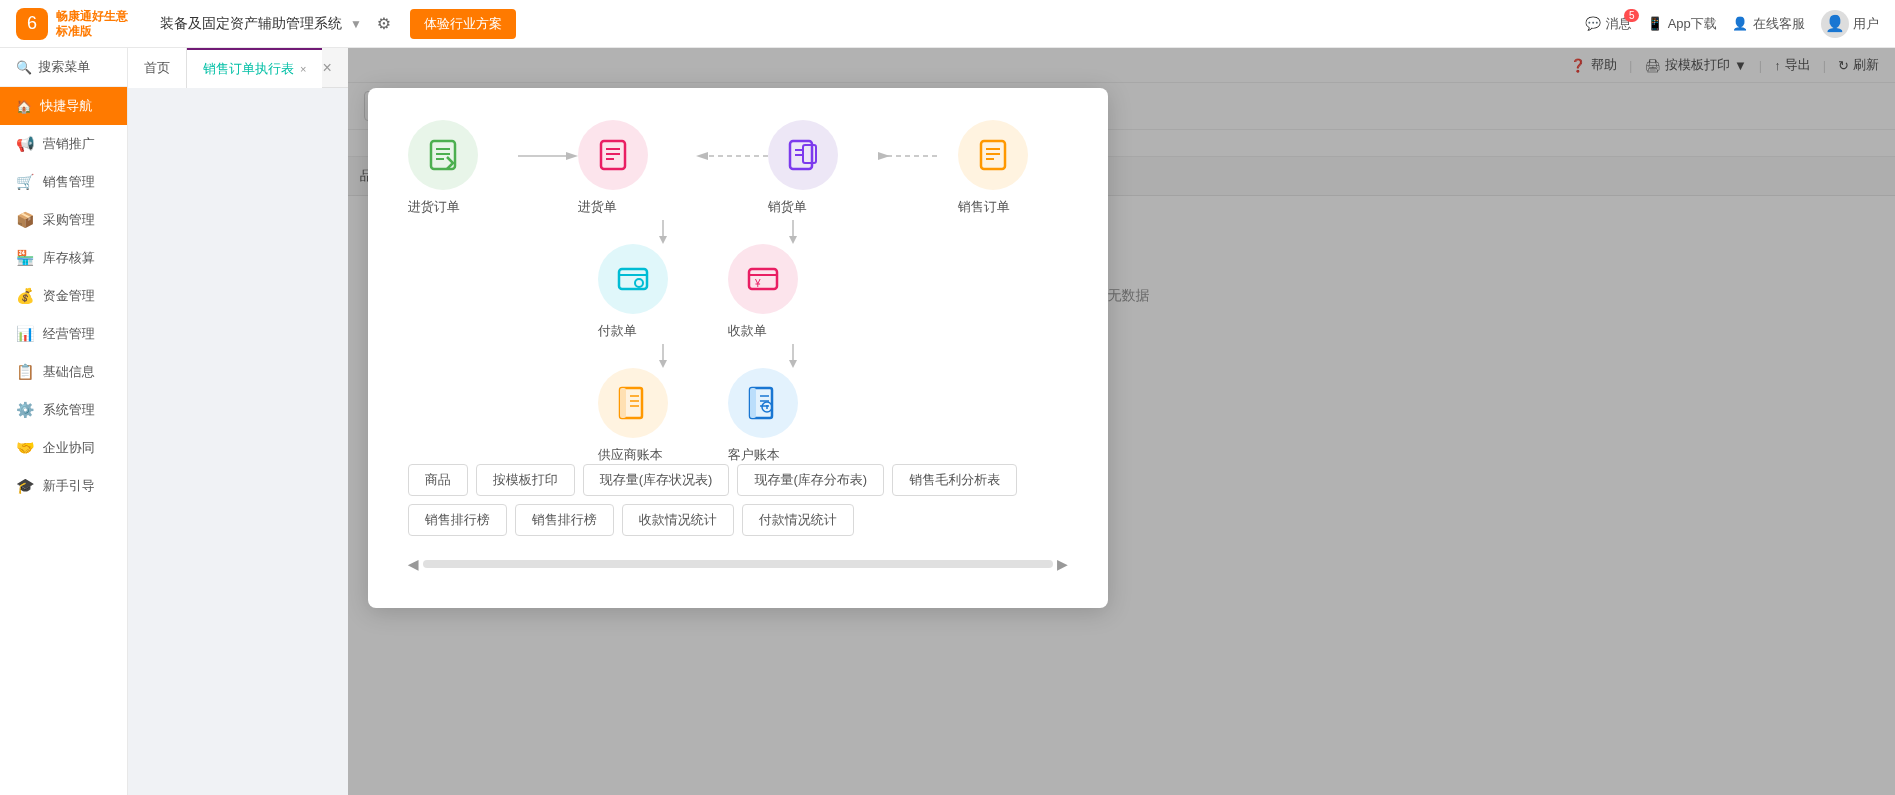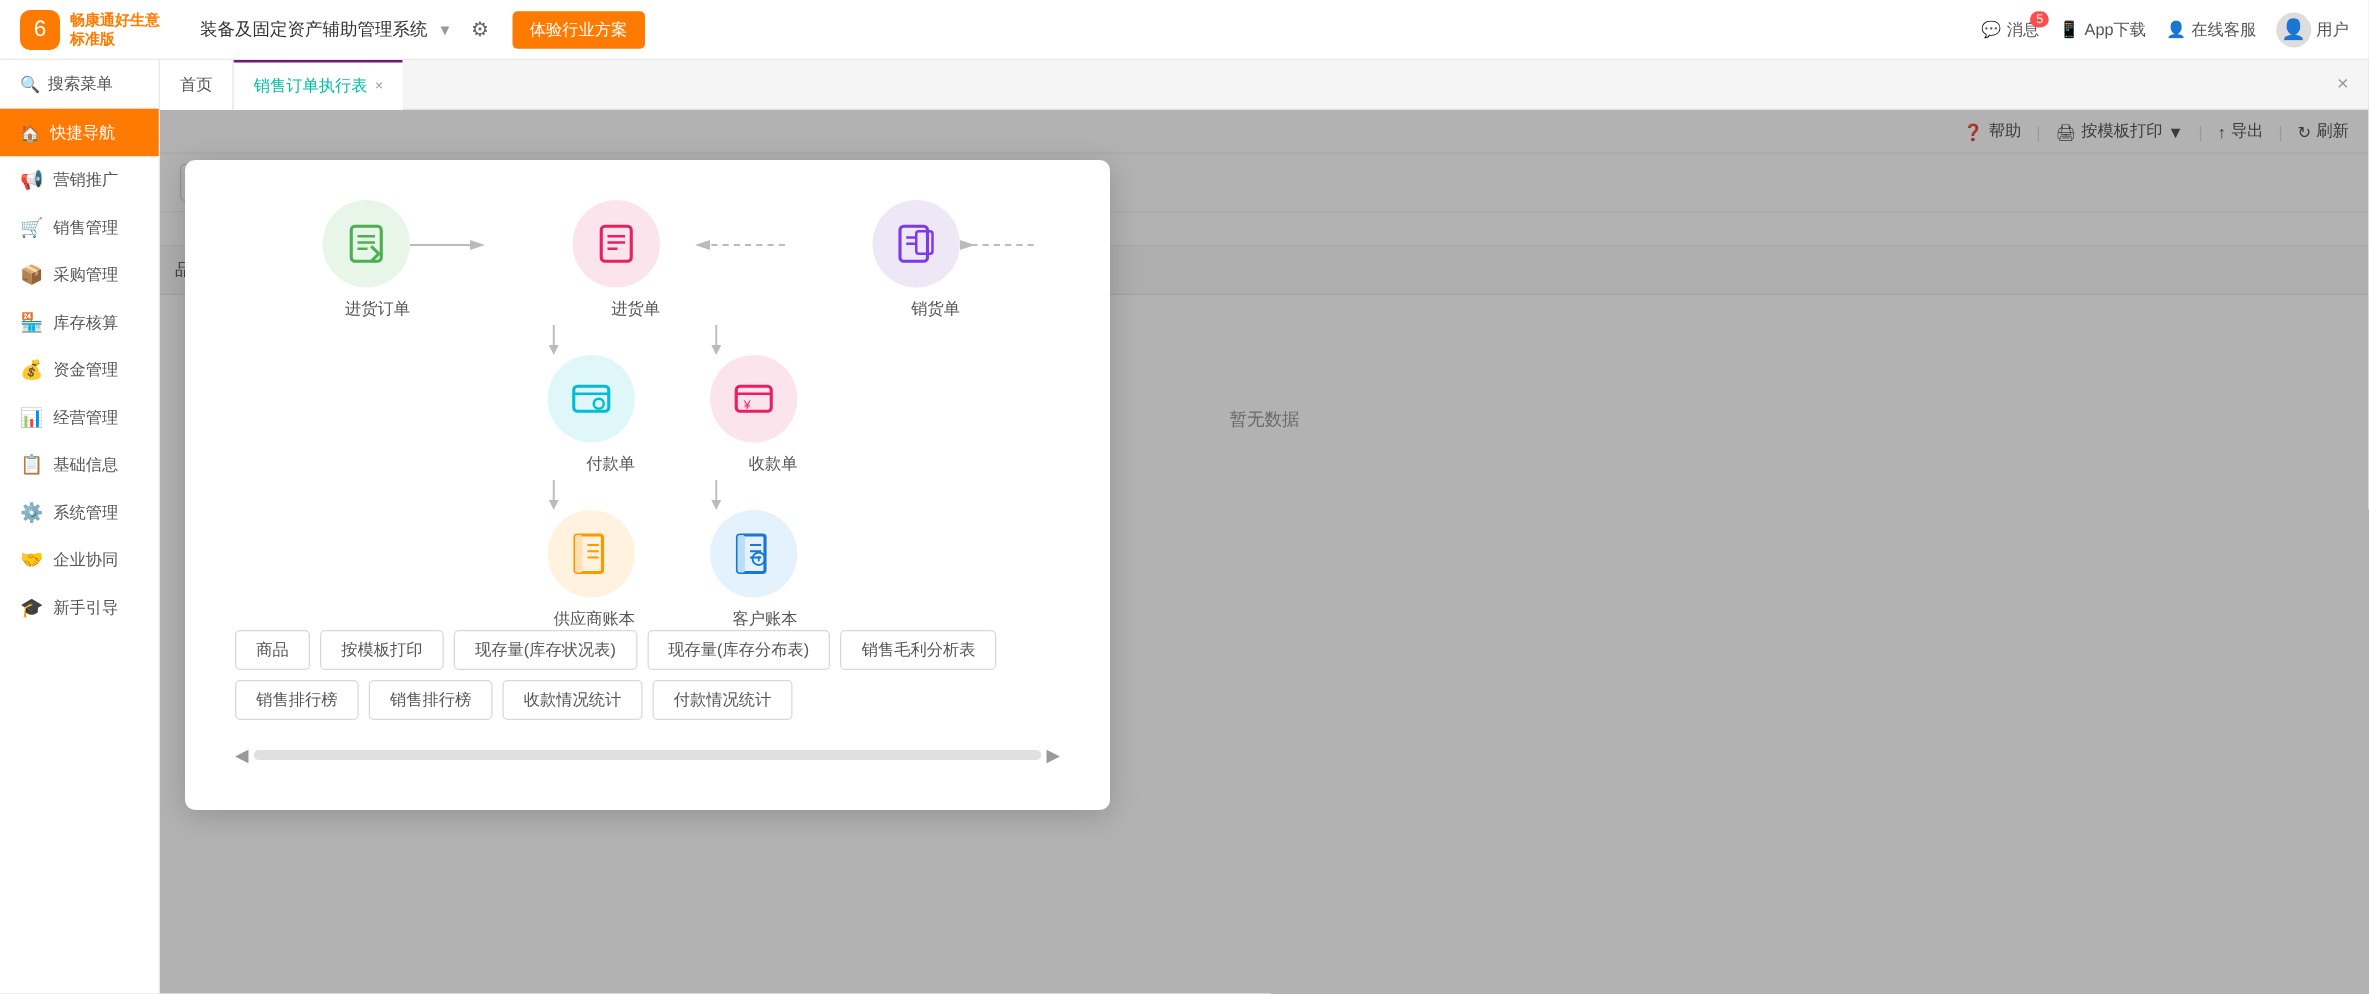--- a/index.html
+++ b/index.html
@@ -3,21 +3,21 @@
   <meta charset="utf-8">
   <style>
     * { box-sizing: border-box; margin: 0; padding: 0; }
     body { font-family: "Microsoft YaHei", "PingFang SC", sans-serif; font-size: 13px; background: #f0f2f5; overflow: hidden; }
 
     
     .app-wrapper { display: flex; flex-direction: column; height: 795px; width: 1895px; }
     .top-header { height: 48px; background: #fff; display: flex; align-items: center; padding: 0 16px; border-bottom: 1px solid #e8e8e8; flex-shrink: 0; }
     .main-area { display: flex; flex: 1; overflow: hidden; }
     .sidebar { width: 128px; background: #fff; border-right: 1px solid #e8e8e8; flex-shrink: 0; display: flex; flex-direction: column; }
-    .content-area { flex: 1; display: flex; flex-direction: column; overflow: hidden; }
+    .content-area { flex: 1; display: flex; overflow: hidden; }
     .tab-bar { height: 40px; background: #f5f5f5; display: flex; align-items: center; border-bottom: 1px solid #e0e0e0; flex-shrink: 0; }
     .content-body { flex: 1; background: #fff; position: relative; overflow: hidden; }
 
     
     .logo-area { display: flex; align-items: center; gap: 8px; min-width: 128px; }
     .logo-icon { width: 32px; height: 32px; background: #ff7a00; border-radius: 8px; display: flex; align-items: center; justify-content: center; color: #fff; font-size: 18px; }
     .logo-text { font-size: 12px; color: #ff7a00; font-weight: bold; line-height: 1.2; }
     .system-title { display: flex; align-items: center; gap: 8px; margin-left: 16px; }
     .system-name { font-size: 14px; color: #333; font-weight: 500; }
     .dropdown-arrow { color: #999; font-size: 12px; cursor: pointer; }
@@ -57,21 +57,21 @@
     .th { padding: 10px 12px; font-size: 13px; color: #555; font-weight: 500; white-space: nowrap; border-right: 1px solid #f0f0f0; }
     .no-data { display: flex; align-items: center; justify-content: center; height: 200px; color: #999; font-size: 14px; }
 
     
     .modal-overlay { position: absolute; top: 0; left: 0; right: 0; bottom: 0; background: rgba(0,0,0,0.3); z-index: 100; display: flex; align-items: flex-start; justify-content: flex-start; }
     .modal-box { background: #fff; border-radius: 8px; padding: 32px 40px; width: 740px; min-height: 520px; margin: 40px 0 0 20px; position: relative; box-shadow: 0 4px 24px rgba(0,0,0,0.18); }
 
     
     .flow-section { display: flex; flex-direction: column; gap: 0; }
     .flow-row { display: flex; align-items: center; gap: 0; margin-bottom: 0; }
-    .flow-node { display: flex; flex-direction: column; align-items: flex-end; width: 140px; }
+    .flow-node { display: flex; flex-direction: column; align-items: flex-start; width: 140px; }
     .flow-circle { width: 70px; height: 70px; border-radius: 50%; display: flex; align-items: center; justify-content: center; font-size: 28px; margin-bottom: 8px; }
     .flow-label { font-size: 13px; color: #555; }
     .flow-arrow-right { flex: 1; display: flex; align-items: center; justify-content: center; color: #ccc; font-size: 18px; margin-bottom: 24px; }
     .flow-dashed-right { flex: 1; display: flex; align-items: center; justify-content: center; margin-bottom: 24px; }
 
     .circle-green { background: #e8f5e9; }
     .circle-red-light { background: #fce4ec; }
     .circle-purple { background: #ede7f6; }
     .circle-orange { background: #fff3e0; }
     .circle-teal { background: #e0f7fa; }
@@ -317,20 +317,31 @@
                   <span class="flow-label">销货单</span>
                 </div>
 
                 <div class="flow-dashed-right">
                   <svg width="80" height="16">
                       <line x1="0" y1="8" x2="60" y2="8" stroke="#bbb" stroke-width="1.5" stroke-dasharray="5,4"></line>
                       <polygon points="0,4 12,8 0,12" fill="#bbb"></polygon>
                     </svg>
                 </div>
 
+                <div class="flow-node">
+                  <div class="flow-circle circle-orange" style="color:#ff9800;">
+                    <svg width="36" height="36" viewBox="0 0 36 36">
+                        <rect x="6" y="4" width="24" height="28" rx="3" fill="none" stroke="#ff9800" stroke-width="2.5"></rect>
+                        <line x1="11" y1="12" x2="25" y2="12" stroke="#ff9800" stroke-width="2"></line>
+                        <line x1="11" y1="17" x2="25" y2="17" stroke="#ff9800" stroke-width="2"></line>
+                        <line x1="11" y1="22" x2="19" y2="22" stroke="#ff9800" stroke-width="2"></line>
+                      </svg>
+                  </div>
+                  <span class="flow-label">销售订单</span>
+                </div>
               </div>
 
               <div class="flow-row" style="margin-top:4px;">
                 <div style="width:140px;"></div>
                 <div style="flex:0 0 60px;"></div>
 
                 <div style="width:140px; display:flex; justify-content:center;">
                   <svg width="16" height="24">
                       <line x1="8" y1="0" x2="8" y2="16" stroke="#bbb" stroke-width="1.5"></line>
                       <polygon points="4,16 8,24 12,16" fill="#bbb"></polygon>

